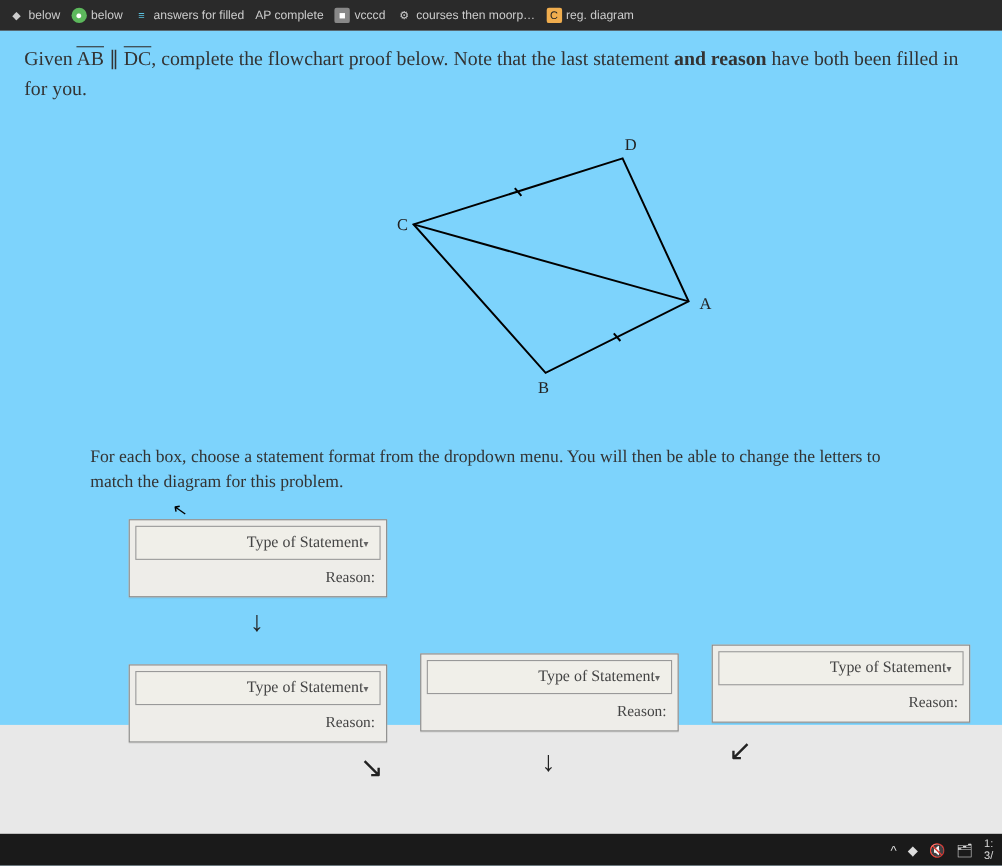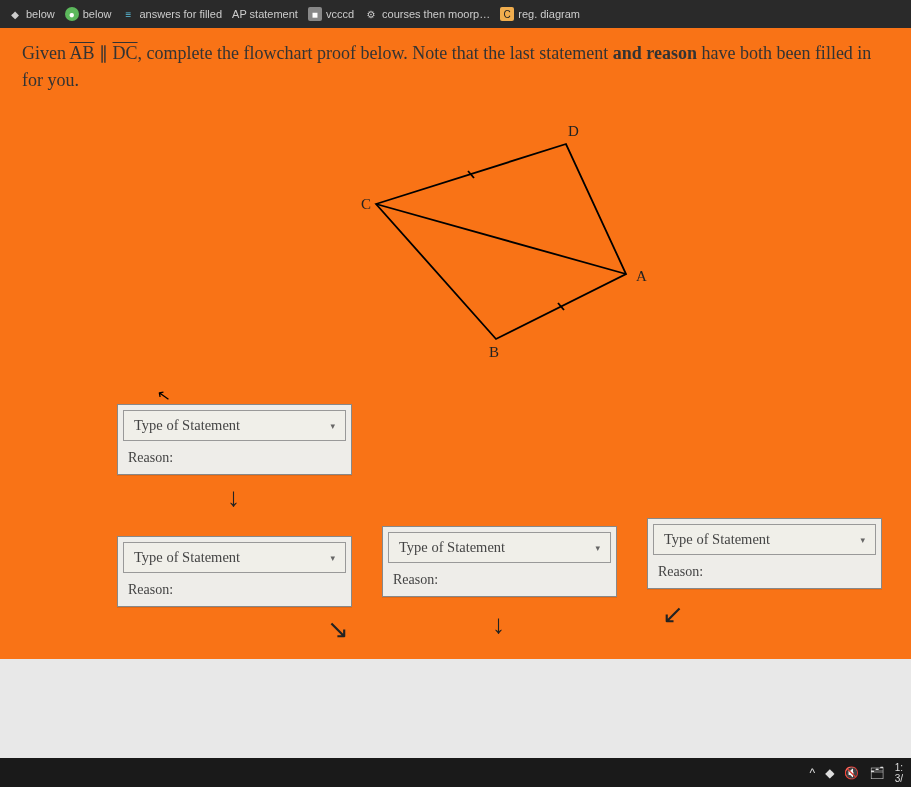--- a/index.html
+++ b/index.html
@@ -27,21 +27,21 @@
       width: 14px; height: 14px;
       display: inline-flex; align-items: center; justify-content: center;
       font-size: 10px;
     }
     .icon-green { background: #5cb85c; border-radius: 50%; color: #fff; }
     .icon-teal { color: #5bc0de; }
     .icon-gray { background: #888; border-radius: 2px; color: #fff; }
     .icon-orange { background: #f0ad4e; border-radius: 2px; color: #222; }
 
     .page {
-      background: #f97316;
+      background: #7dd3fc;
       padding: 12px 22px;
       height: 631px;
       position: relative;
     }
     .given {
       font-size: 18px;
       color: #333;
       line-height: 1.5;
     }
     .overline { text-decoration: overline; }
@@ -75,38 +75,38 @@
     .proof-box {
       position: absolute;
       border: 1px solid #888;
       background: #eeede9;
       width: 235px;
       box-shadow: 0 1px 0 rgba(0,0,0,0.08);
     }
     .stmt-row {
       display: flex;
       align-items: center;
-      justify-content: space-between;
+      justify-content: flex-end;
       border: 1px solid #999;
       margin: 5px;
       padding: 6px 10px;
       background: #f0efe9;
       cursor: pointer;
       font-size: 14.5px;
       color: #444;
     }
     .caret {
       font-size: 9px;
       color: #666;
     }
     .reason-row {
       padding: 4px 10px 8px;
       font-size: 14px;
       color: #444;
-      text-align: left;
+      text-align: right;
     }
 
     .arrow {
       position: absolute;
       font-size: 26px;
       color: #222;
       font-family: Arial, sans-serif;
     }
 
     .taskbar {
@@ -137,21 +137,21 @@
   </div>
   <div class="tab-item">
     <span class="tab-icon icon-green">●</span>
     <span>below</span>
   </div>
   <div class="tab-item">
     <span class="tab-icon icon-teal">≡</span>
     <span>answers for filled</span>
   </div>
   <div class="tab-item">
-    <span>AP statement</span>
+    <span>AP complete</span>
   </div>
   <div class="tab-item">
     <span class="tab-icon icon-gray">■</span>
     <span>vcccd</span>
   </div>
   <div class="tab-item">
     <span class="tab-icon">⚙</span>
     <span>courses then moorp…</span>
   </div>
   <div class="tab-item">
@@ -174,20 +174,21 @@
       <line x1="312" y1="189" x2="318" y2="196"></line>
     </g>
     <g font-family="Georgia" font-size="15" fill="#222">
       <text x="322" y="22">D</text>
       <text x="115" y="95">C</text>
       <text x="390" y="167">A</text>
       <text x="243" y="243">B</text>
     </g>
   </svg>
 
+  <p class="instructions">For each box, choose a statement format from the dropdown menu. You will then be able to change the letters to match the diagram for this problem.</p>
 
   <div class="flowchart">
     <span class="cursor">↖</span>
 
     <div class="proof-box" style="top:0; left:35px;">
       <div class="stmt-row">
         <span>Type of Statement</span>
         <span class="caret">▾</span>
       </div>
       <div class="reason-row">Reason:</div>

